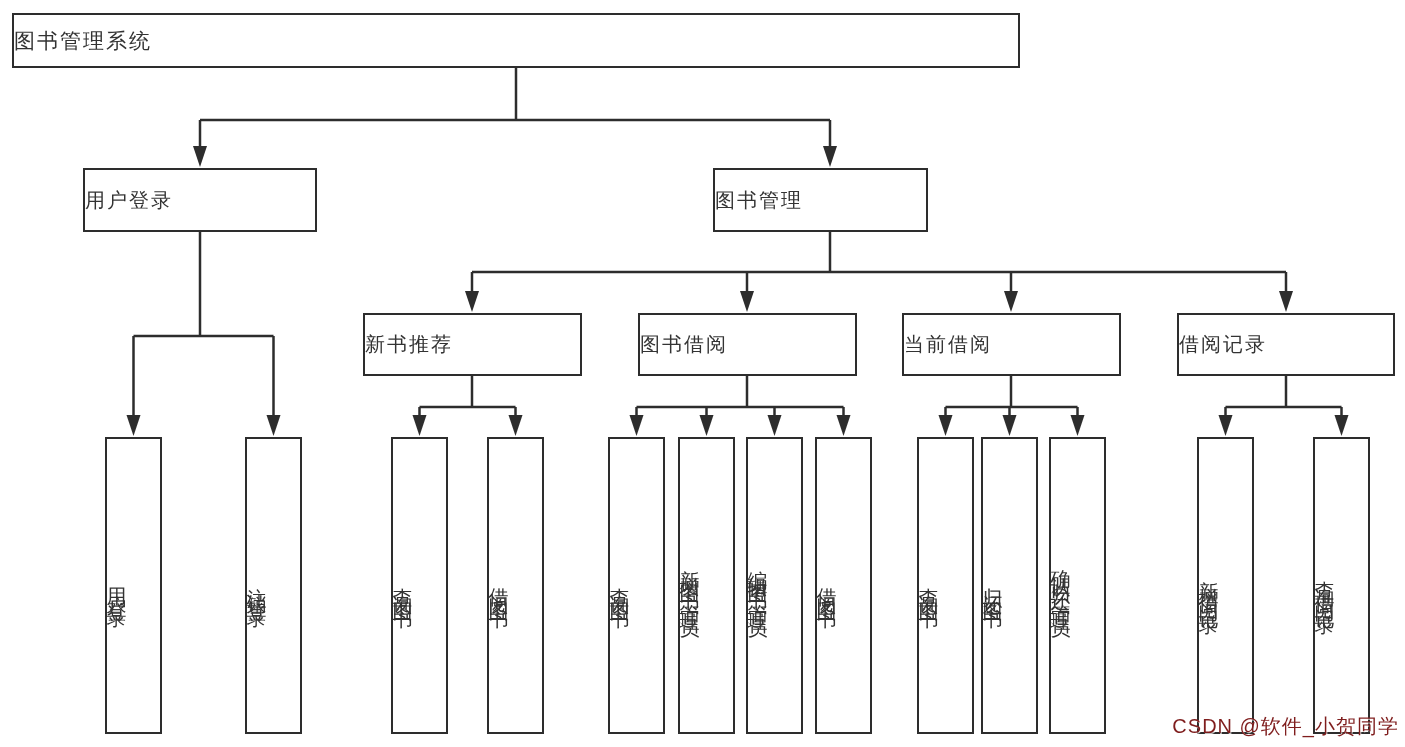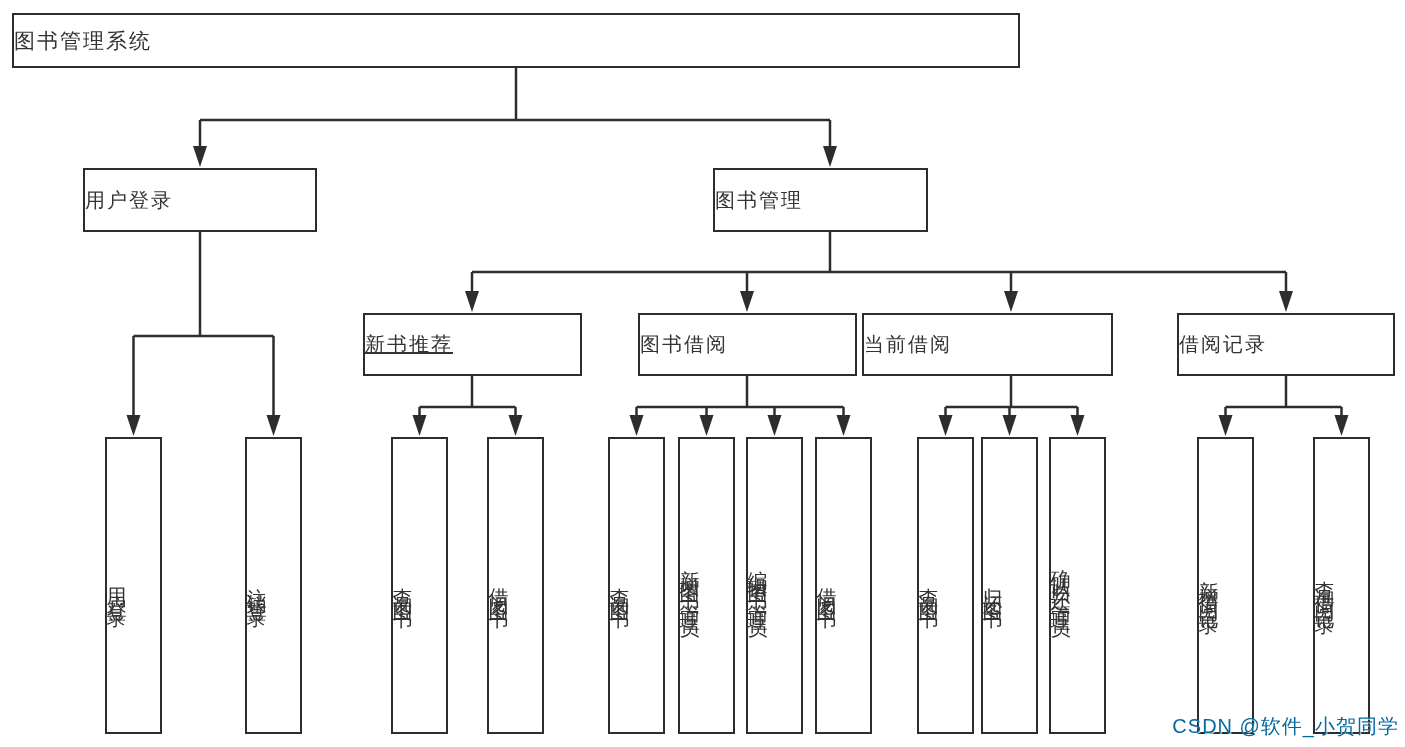--- a/index.html
+++ b/index.html
@@ -43,21 +43,21 @@
     line-height: 1;
     color: #333333;
   }
   .row2 { top: 168px; height: 64px; }
   .row3 { top: 313px; height: 63px; }
   #watermark {
     position: absolute;
     right: 6px;
     top: 713px;
     font-size: 20px;
-    color: #0369a1;
+    color: #7f1d1d;
     letter-spacing: 1px;
     z-index: 3;
     text-shadow: 1px 1px 0 rgba(255,255,255,0.7);
     white-space: nowrap;
   }
 </style>
 </head>
 <body>
 
 <div id="stage">
@@ -125,27 +125,27 @@
     <span class="hlabel">图书管理系统</span>
   </div>
 
   <div class="box row2" style="left:83px; width:234px;">
     <span class="hlabel">用户登录</span>
   </div>
   <div class="box row2" style="left:713px; width:215px;">
     <span class="hlabel">图书管理</span>
   </div>
 
-  <div class="box row3" style="left:363px; width:219px;text-decoration:underline;">
+  <div class="box row3" style="left:363px; width:219px;">
     <span class="hlabel">新书推荐</span>
   </div>
   <div class="box row3" style="left:638px; width:219px;">
     <span class="hlabel">图书借阅</span>
   </div>
-  <div class="box row3" style="left:862px; width:251px;">
+  <div class="box row3" style="left:902px; width:219px;">
     <span class="hlabel">当前借阅</span>
   </div>
   <div class="box row3" style="left:1177px; width:218px;">
     <span class="hlabel">借阅记录</span>
   </div>
 
   <div class="box vbox" style="left:105px;">
     <span class="vlabel">用户登录</span>
   </div>
   <div class="box vbox" style="left:245px;">

